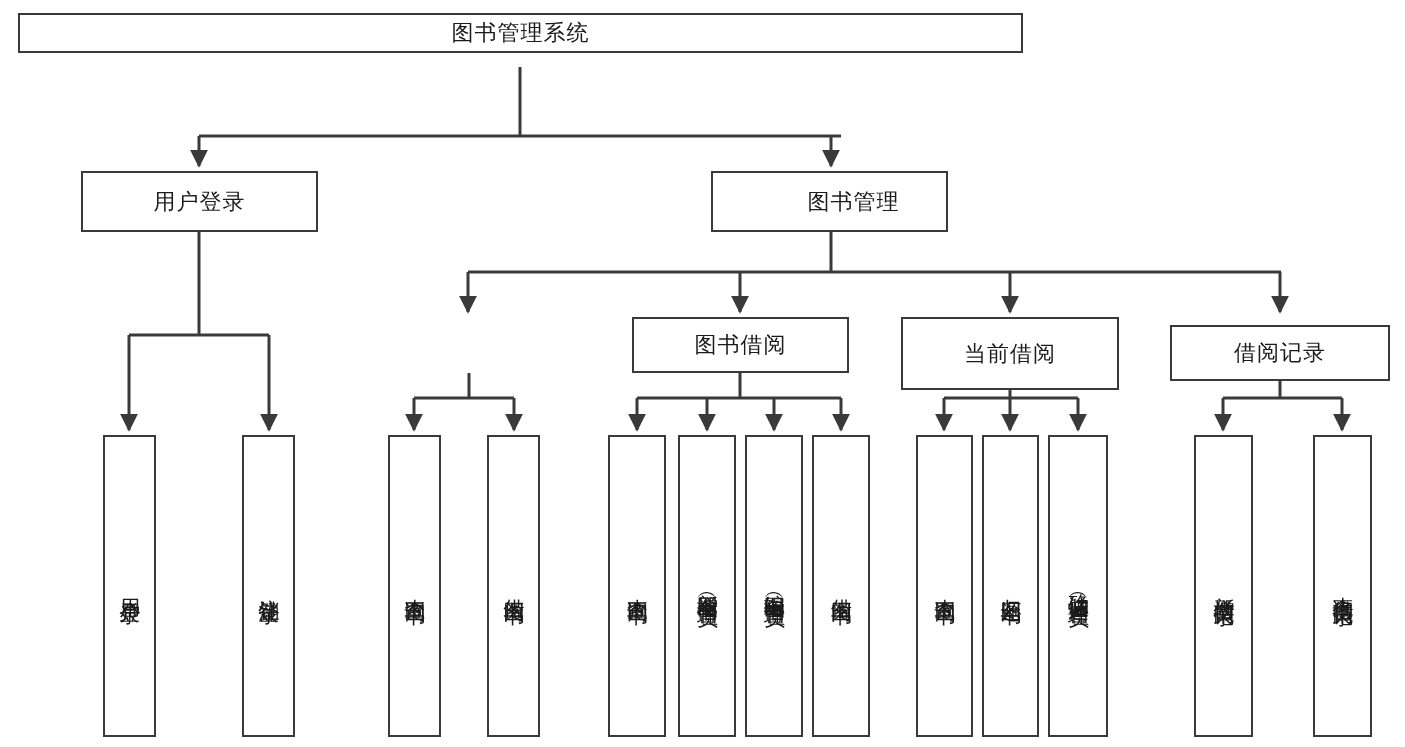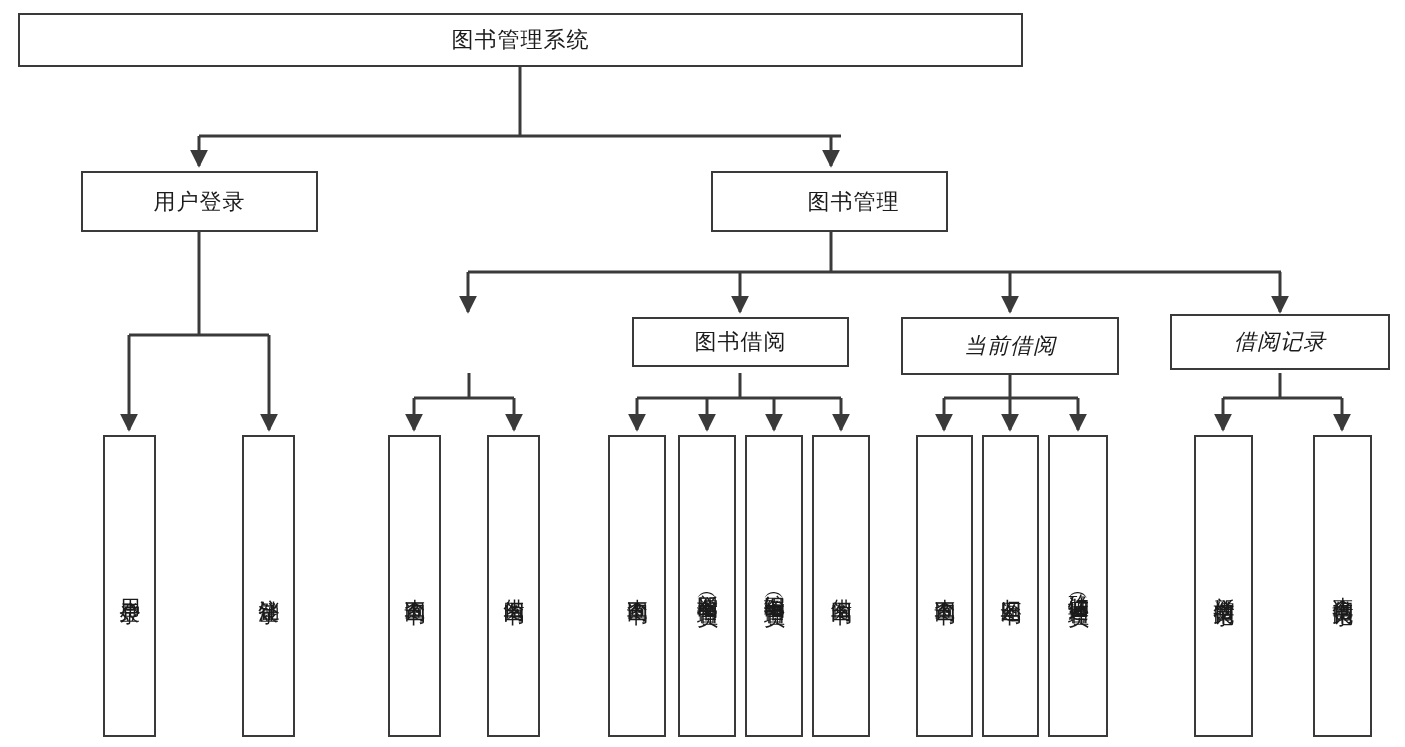--- a/index.html
+++ b/index.html
@@ -113,38 +113,38 @@
       <path d="M 1010 398 L 1010 430" marker-end="url(#arrow)"></path>
       <path d="M 1078 398 L 1078 430" marker-end="url(#arrow)"></path>
 
       <path d="M 1280 373 L 1280 398"></path>
       <path d="M 1223 398 L 1342 398"></path>
       <path d="M 1223 398 L 1223 430" marker-end="url(#arrow)"></path>
       <path d="M 1342 398 L 1342 430" marker-end="url(#arrow)"></path>
     </g>
   </svg>
 
-  <div class="node horiz node-root" style="left:18px;top:13px;width:1005px;height:54px;">
+  <div class="node horiz node-root" style="left:18px;top:13px;width:1005px;height:40px;">
     <span>图书管理系统</span>
   </div>
 
   <div class="node horiz" style="left:81px;top:171px;width:237px;height:61px;">
     <span>用户登录</span>
   </div>
   <div class="node horiz" style="left:711px;top:171px;width:237px;height:61px;padding-left:48px;">
     <span>图书管理</span>
   </div>
 
-  <div class="node horiz" style="left:632px;top:317px;width:217px;height:50px;">
+  <div class="node horiz" style="left:632px;top:317px;width:217px;height:56px;">
     <span>图书借阅</span>
   </div>
-  <div class="node horiz" style="left:901px;top:317px;width:218px;height:58px;font-style:italic;">
+  <div class="node horiz" style="left:901px;top:317px;width:218px;height:73px;">
     <span>当前借阅</span>
   </div>
-  <div class="node horiz" style="left:1170px;top:314px;width:220px;height:56px;font-style:italic;">
+  <div class="node horiz" style="left:1170px;top:325px;width:220px;height:56px;">
     <span>借阅记录</span>
   </div>
 
   <div class="node vert" style="left:103px;top:435px;width:53px;height:302px;">
     <span class="vlabel">用户登录</span>
   </div>
   <div class="node vert" style="left:242px;top:435px;width:53px;height:302px;">
     <span class="vlabel">注销登录</span>
   </div>
 

